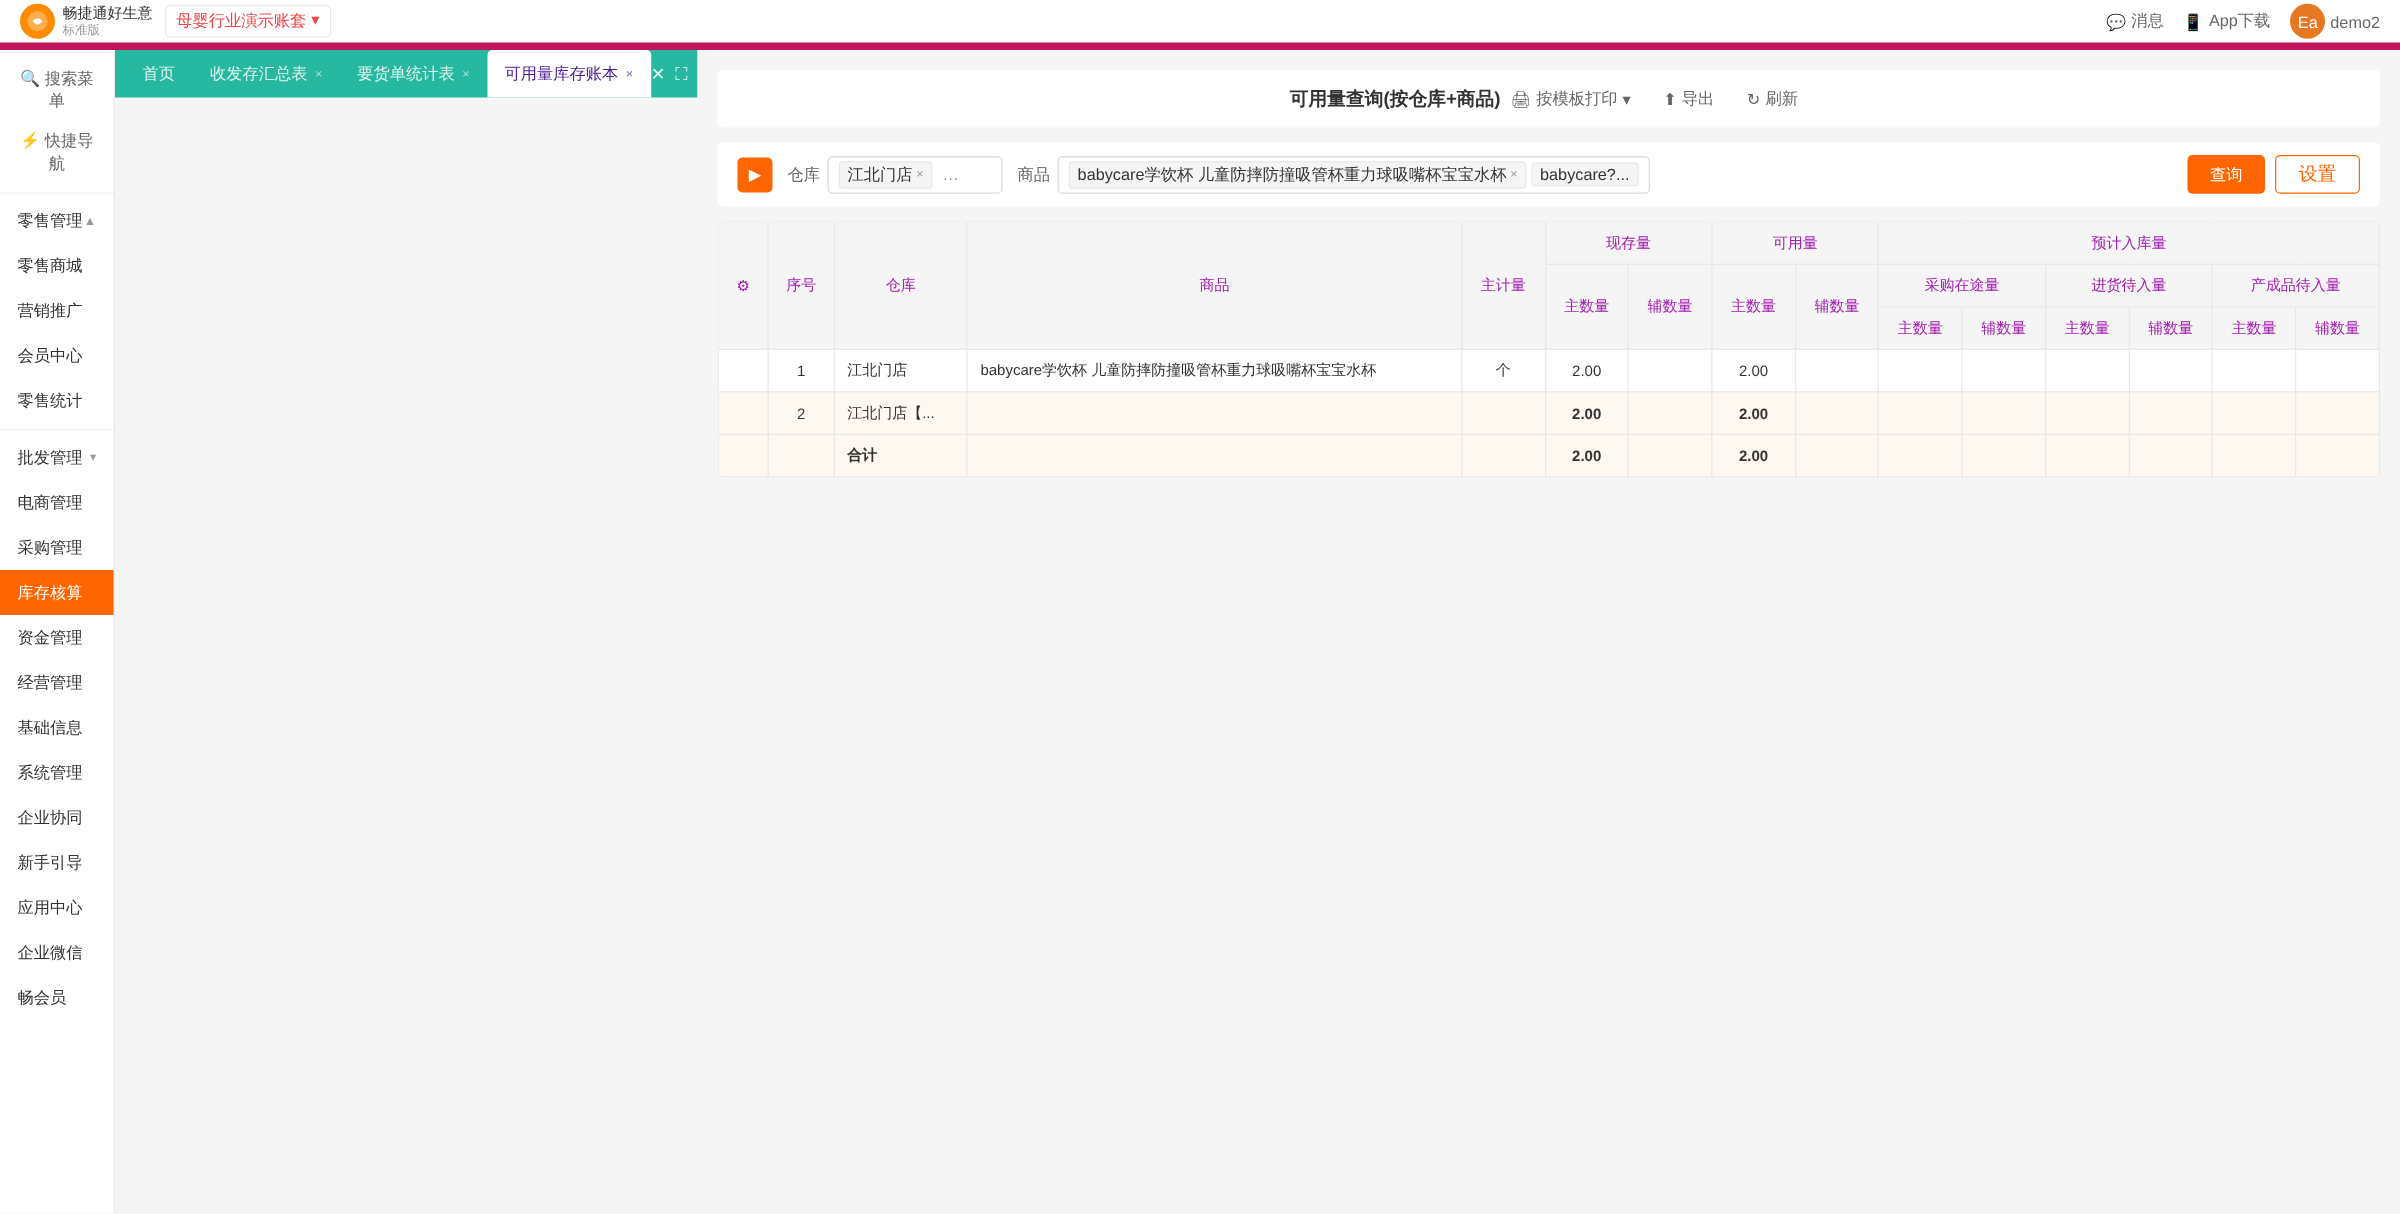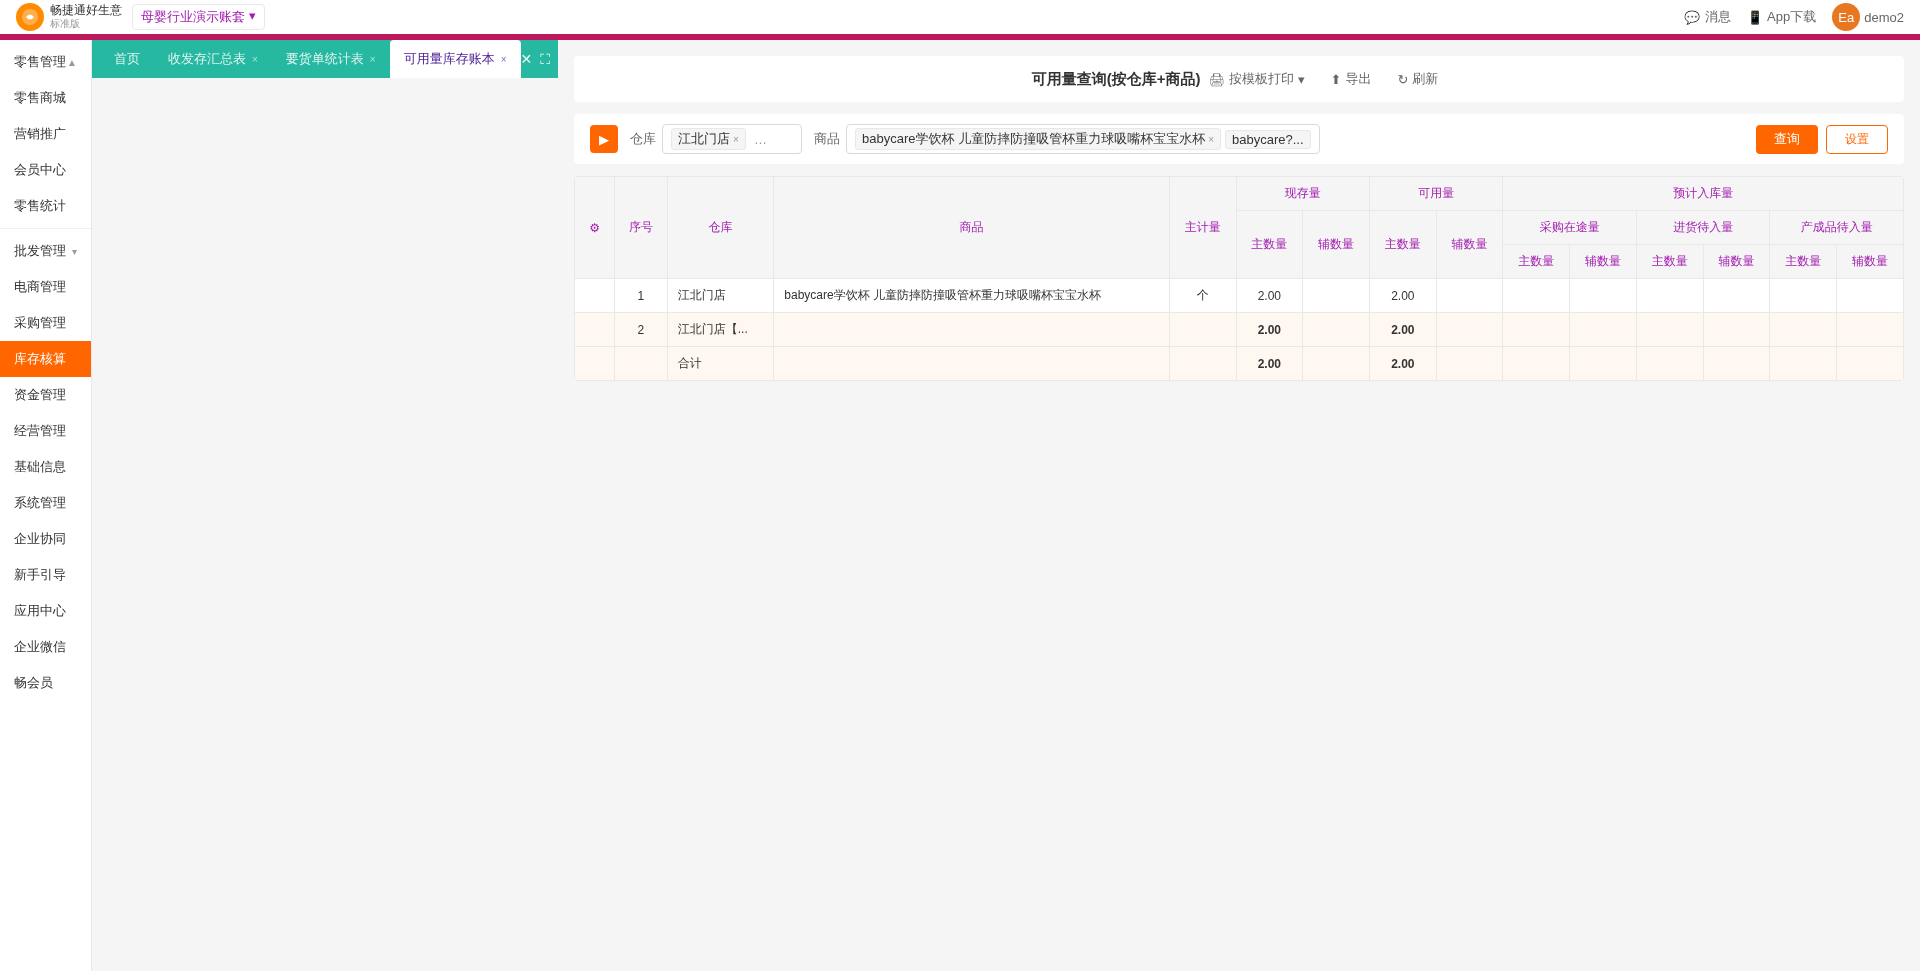--- a/index.html
+++ b/index.html
@@ -19,21 +19,21 @@
     .top-bar-left { display: flex; align-items: center; gap: 10px; }
     .logo { display: flex; align-items: center; gap: 6px; }
     .logo-icon { width: 28px; height: 28px; background: #ff8c00; border-radius: 50%; display: flex; align-items: center; justify-content: center; }
     .logo-icon svg { width: 18px; height: 18px; }
     .logo-text { font-size: 12px; color: #333; line-height: 1.2; }
     .logo-sub { font-size: 10px; color: #999; }
     .industry-selector {
       display: flex; align-items: flex-start; gap: 4px;
       border: 1px solid #e8e8e8; border-radius: 4px;
       padding: 3px 8px; cursor: pointer; background: #fff;
-      font-size: 12px; color: #a21caf;
+      font-size: 12px; color: #ef4444;
     }
     .top-bar-right { display: flex; align-items: center; gap: 16px; }
     .top-bar-btn { display: flex; align-items: center; gap: 4px; cursor: pointer; color: #666; font-size: 13px; }
     .avatar { width: 28px; height: 28px; border-radius: 50%; background: #e87722; display: flex; align-items: center; justify-content: center; color: #fff; font-size: 11px; }
 
     
     .main-layout { display: flex; flex: 1; overflow: hidden; }
 
     
     .sidebar {
@@ -146,21 +146,21 @@
     }
     .filter-actions { margin-left: auto; display: flex; gap: 8px; }
     .btn-query {
       background: #f60; color: #fff;
       border: none; border-radius: 4px; padding: 5px 18px;
       cursor: pointer; font-size: 13px;
     }
     .btn-set {
       background: #fff; color: #f60;
       border: 1px solid #f60; border-radius: 4px; padding: 5px 18px;
-      cursor: pointer; font-size: 12px;
+      cursor: pointer; font-size: 15px;
     }
 
     
     .table-wrapper {
       background: #fff;
       border-radius: 4px;
       overflow: auto;
     }
     table { width: 100%; border-collapse: collapse; }
     th, td {
@@ -216,20 +216,30 @@
         <span>Ea</span>
       </div>
       <span>demo2</span>
     </div>
   </div>
 </div>
 
 <div class="main-layout">
 
   <div class="sidebar">
+    <div class="sidebar-top-btns">
+      <button class="sidebar-top-btn">
+        <span>🔍</span>
+        <span>搜索菜单</span>
+      </button>
+      <button class="sidebar-top-btn">
+        <span>⚡</span>
+        <span>快捷导航</span>
+      </button>
+    </div>
     <div class="sidebar-section">
       <div class="sidebar-item">
         <span class="sidebar-item-label">零售管理</span>
         <span class="sidebar-arrow">▲</span>
       </div>
       <div class="sidebar-item">
         <span class="sidebar-item-label">零售商城</span>
       </div>
       <div class="sidebar-item">
         <span class="sidebar-item-label">营销推广</span>
@@ -425,21 +435,21 @@
               <td></td>
               <td></td>
               <td></td>
               <td></td>
             </tr>
           </tbody>
           <tfoot>
             <tr style="background:#fff8f0;">
               <td></td>
               <td></td>
-              <td class="left" style="font-weight:normal;">合计</td>
+              <td class="left" style="font-weight:bold;">合计</td>
               <td></td>
               <td></td>
               <td style="font-weight:bold;">2.00</td>
               <td></td>
               <td style="font-weight:bold;">2.00</td>
               <td></td>
               <td></td>
               <td></td>
               <td></td>
               <td></td>

